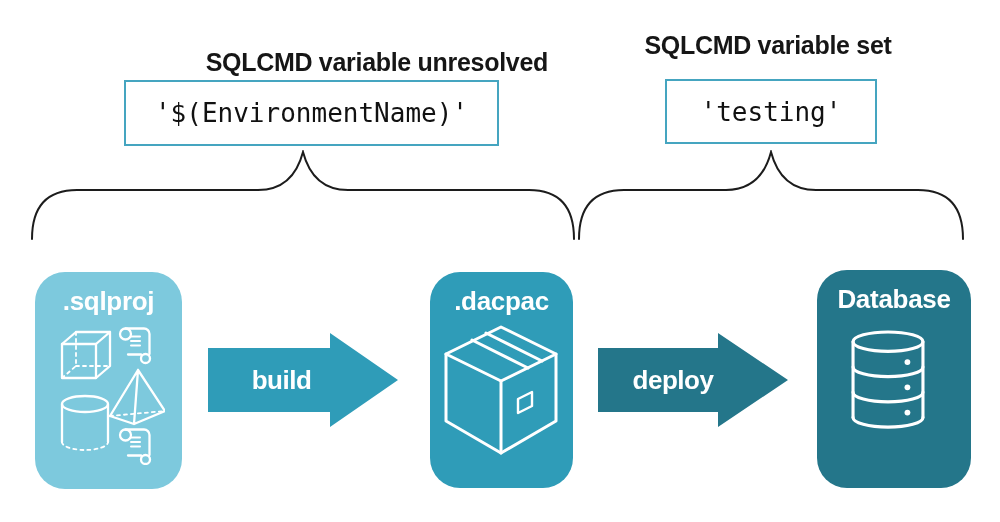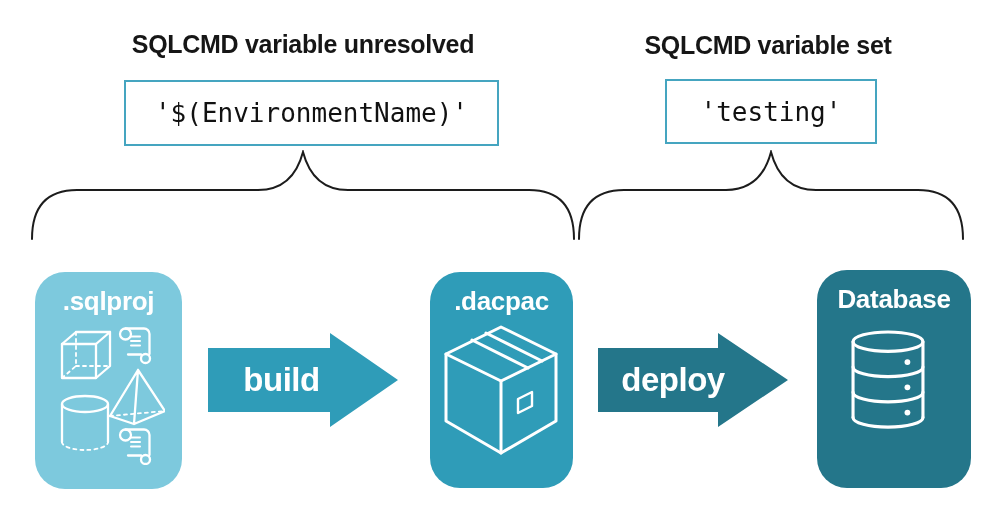--- a/index.html
+++ b/index.html
@@ -1,21 +1,21 @@
 <!DOCTYPE html>
 <html><head>
 <meta charset="utf-8">
 <style>
   html,body{margin:0;padding:0;background:#fff;}
   .canvas{position:relative;width:1000px;height:522px;background:#ffffff;
           font-family:"Liberation Sans",sans-serif;overflow:hidden;}
 
   .heading{position:absolute;text-align:center;font-weight:bold;font-size:25px;
            color:#161616;letter-spacing:-0.3px;white-space:nowrap;}
-  #heading-left{left:58px;top:30px;width:490px;}
+  #heading-left{left:58px;top:48px;width:490px;text-align:right;}
   #heading-right{left:523px;top:31px;width:490px;}
 
   .codebox{position:absolute;border:2px solid #45a5c0;background:#ffffff;
            display:flex;align-items:center;justify-content:center;
            font-family:"DejaVu Sans Mono","Liberation Mono",monospace;
            font-size:26px;color:#111111;white-space:nowrap;}
   #codebox-left{left:124px;top:80px;width:371px;height:62px;}
   #codebox-right{left:665px;top:79px;width:208px;height:61px;}
 
   .brace{position:absolute;}
@@ -27,21 +27,21 @@
   #stage-dacpac{left:430px;top:272px;width:143px;height:216px;background:#2f9cb8;}
   #stage-database{left:817px;top:270px;width:154px;height:218px;background:#24768a;}
   .stage-label{position:absolute;top:14px;left:0;right:0;text-align:center;
                color:#ffffff;font-weight:bold;font-size:26px;letter-spacing:-0.3px;}
   .stage-icon{position:absolute;}
 
   .arrow{position:absolute;width:191px;height:94px;}
   #arrow-build{left:208px;top:333px;}
   #arrow-deploy{left:598px;top:333px;}
   .arrow-label{position:absolute;top:15px;height:64px;display:flex;align-items:center;
-               justify-content:center;color:#ffffff;font-weight:bold;font-size:33px;
+               justify-content:center;color:#ffffff;font-weight:bold;font-size:26px;
                letter-spacing:-0.5px;}
   #arrow-build .arrow-label{left:6px;width:135px;}
   #arrow-deploy .arrow-label{left:10px;width:130px;}
 
   .white-line{stroke:#ffffff;fill:none;stroke-linecap:round;stroke-linejoin:round;}
 </style>
 </head>
 <body>
 
 <div class="canvas">

